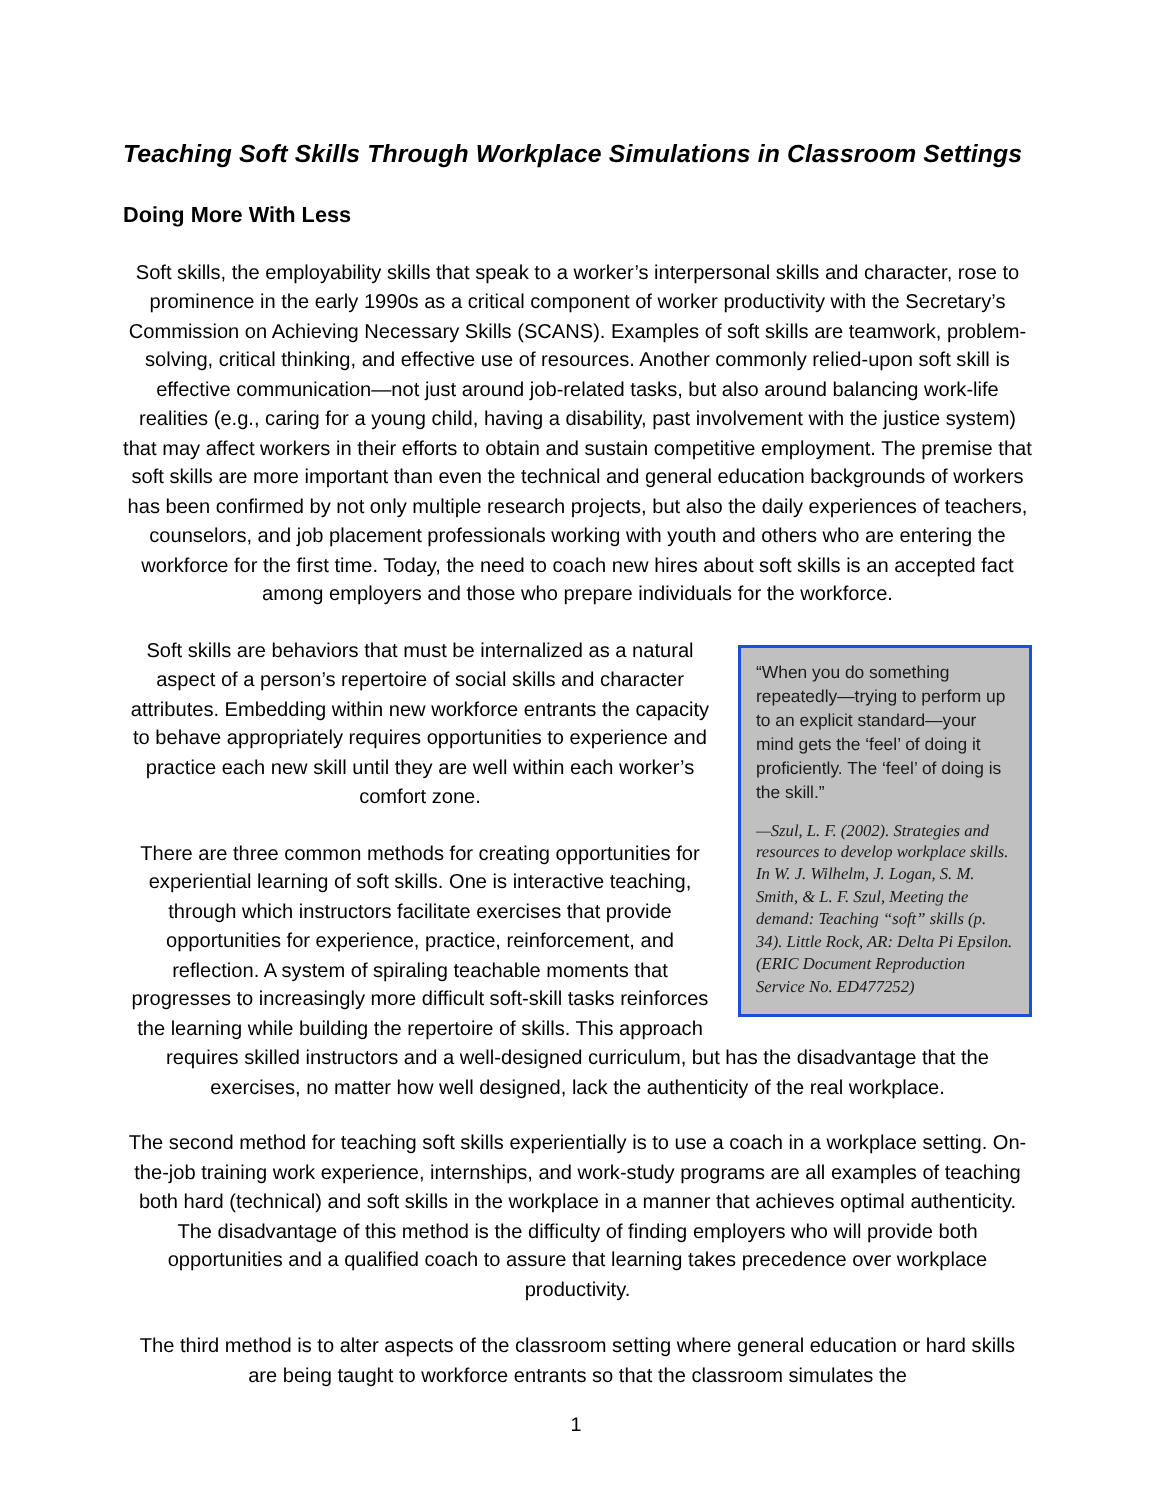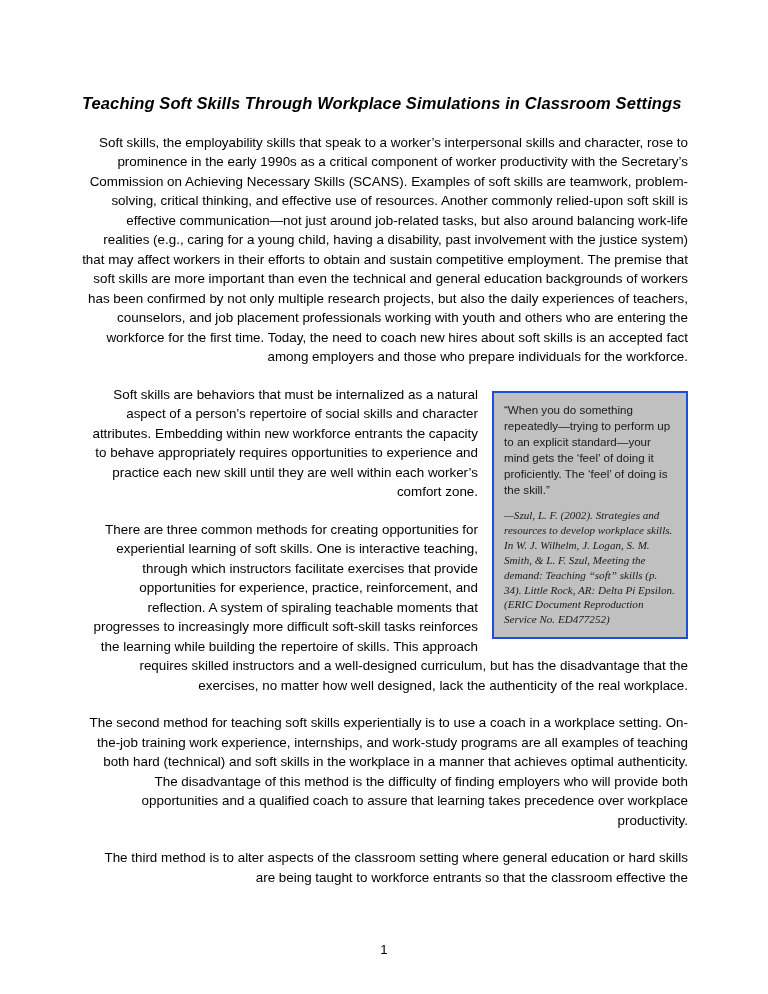--- a/index.html
+++ b/index.html
@@ -42,21 +42,21 @@
     font-weight: bold;
     font-style: normal;
     line-height: 1.3;
     margin: 20px 0 0 0;
   }
 
   .body-text {
     font-size: 13.4px;
     line-height: 1.455;
     margin: 18px 0 0 0;
-    text-align: right;
+    text-align: center;
   }
 
   .pullquote {
     float: right;
     width: 196px;
     margin: 6px 0 6px 14px;
     padding: 9px 10px 10px 10px;
     background: #c0c0c0;
     border: 2px solid #1d4ed8;
     box-sizing: border-box;
@@ -94,34 +94,35 @@
   }
 </style>
 </head>
 <body>
 
 <div class="page">
   <div class="content">
 
     <h1 class="doc-title">Teaching Soft Skills Through Workplace Simulations in Classroom Settings</h1>
 
+    <h2 class="doc-subtitle">Doing More With Less</h2>
 
     <p class="body-text">Soft skills, the employability skills that speak to a worker’s interpersonal skills and character, rose to prominence in the early 1990s as a critical component of worker productivity with the Secretary’s Commission on Achieving Necessary Skills (SCANS). Examples of soft skills are teamwork, problem-solving, critical thinking, and effective use of resources. Another commonly relied-upon soft skill is effective communication—not just around job-related tasks, but also around balancing work-life realities (e.g., caring for a young child, having a disability, past involvement with the justice system) that may affect workers in their efforts to obtain and sustain competitive employment. The premise that soft skills are more important than even the technical and general education backgrounds of workers has been confirmed by not only multiple research projects, but also the daily experiences of teachers, counselors, and job placement professionals working with youth and others who are entering the workforce for the first time. Today, the need to coach new hires about soft skills is an accepted fact among employers and those who prepare individuals for the workforce.</p>
 
     <div class="clearfix">
       <aside class="pullquote">
         <p class="pullquote-text">“When you do something repeatedly—trying to perform up to an explicit standard—your mind gets the ‘feel’ of doing it proficiently. The ‘feel’ of doing is the skill.”</p>
         <p class="pullquote-cite">—Szul, L. F. (2002). Strategies and resources to develop workplace skills. In W. J. Wilhelm, J. Logan, S. M. Smith, &amp; L. F. Szul, Meeting the demand: Teaching “soft” skills (p. 34). Little Rock, AR: Delta Pi Epsilon. (ERIC Document Reproduction Service No. ED477252)</p>
       </aside>
 
       <p class="body-text">Soft skills are behaviors that must be internalized as a natural aspect of a person’s repertoire of social skills and character attributes. Embedding within new workforce entrants the capacity to behave appropriately requires opportunities to experience and practice each new skill until they are well within each worker’s comfort zone.</p>
 
       <p class="body-text">There are three common methods for creating opportunities for experiential learning of soft skills. One is interactive teaching, through which instructors facilitate exercises that provide opportunities for experience, practice, reinforcement, and reflection. A system of spiraling teachable moments that progresses to increasingly more difficult soft-skill tasks reinforces the learning while building the repertoire of skills. This approach requires skilled instructors and a well-designed curriculum, but has the disadvantage that the exercises, no matter how well designed, lack the authenticity of the real workplace.</p>
     </div>
 
     <p class="body-text">The second method for teaching soft skills experientially is to use a coach in a workplace setting. On-the-job training work experience, internships, and work-study programs are all examples of teaching both hard (technical) and soft skills in the workplace in a manner that achieves optimal authenticity. The disadvantage of this method is the difficulty of finding employers who will provide both opportunities and a qualified coach to assure that learning takes precedence over workplace productivity.</p>
 
-    <p class="body-text">The third method is to alter aspects of the classroom setting where general education or hard skills are being taught to workforce entrants so that the classroom effective the</p>
+    <p class="body-text">The third method is to alter aspects of the classroom setting where general education or hard skills are being taught to workforce entrants so that the classroom simulates the</p>
 
   </div>
 
   <div class="page-number">1</div>
 </div>
 
 </body></html>

